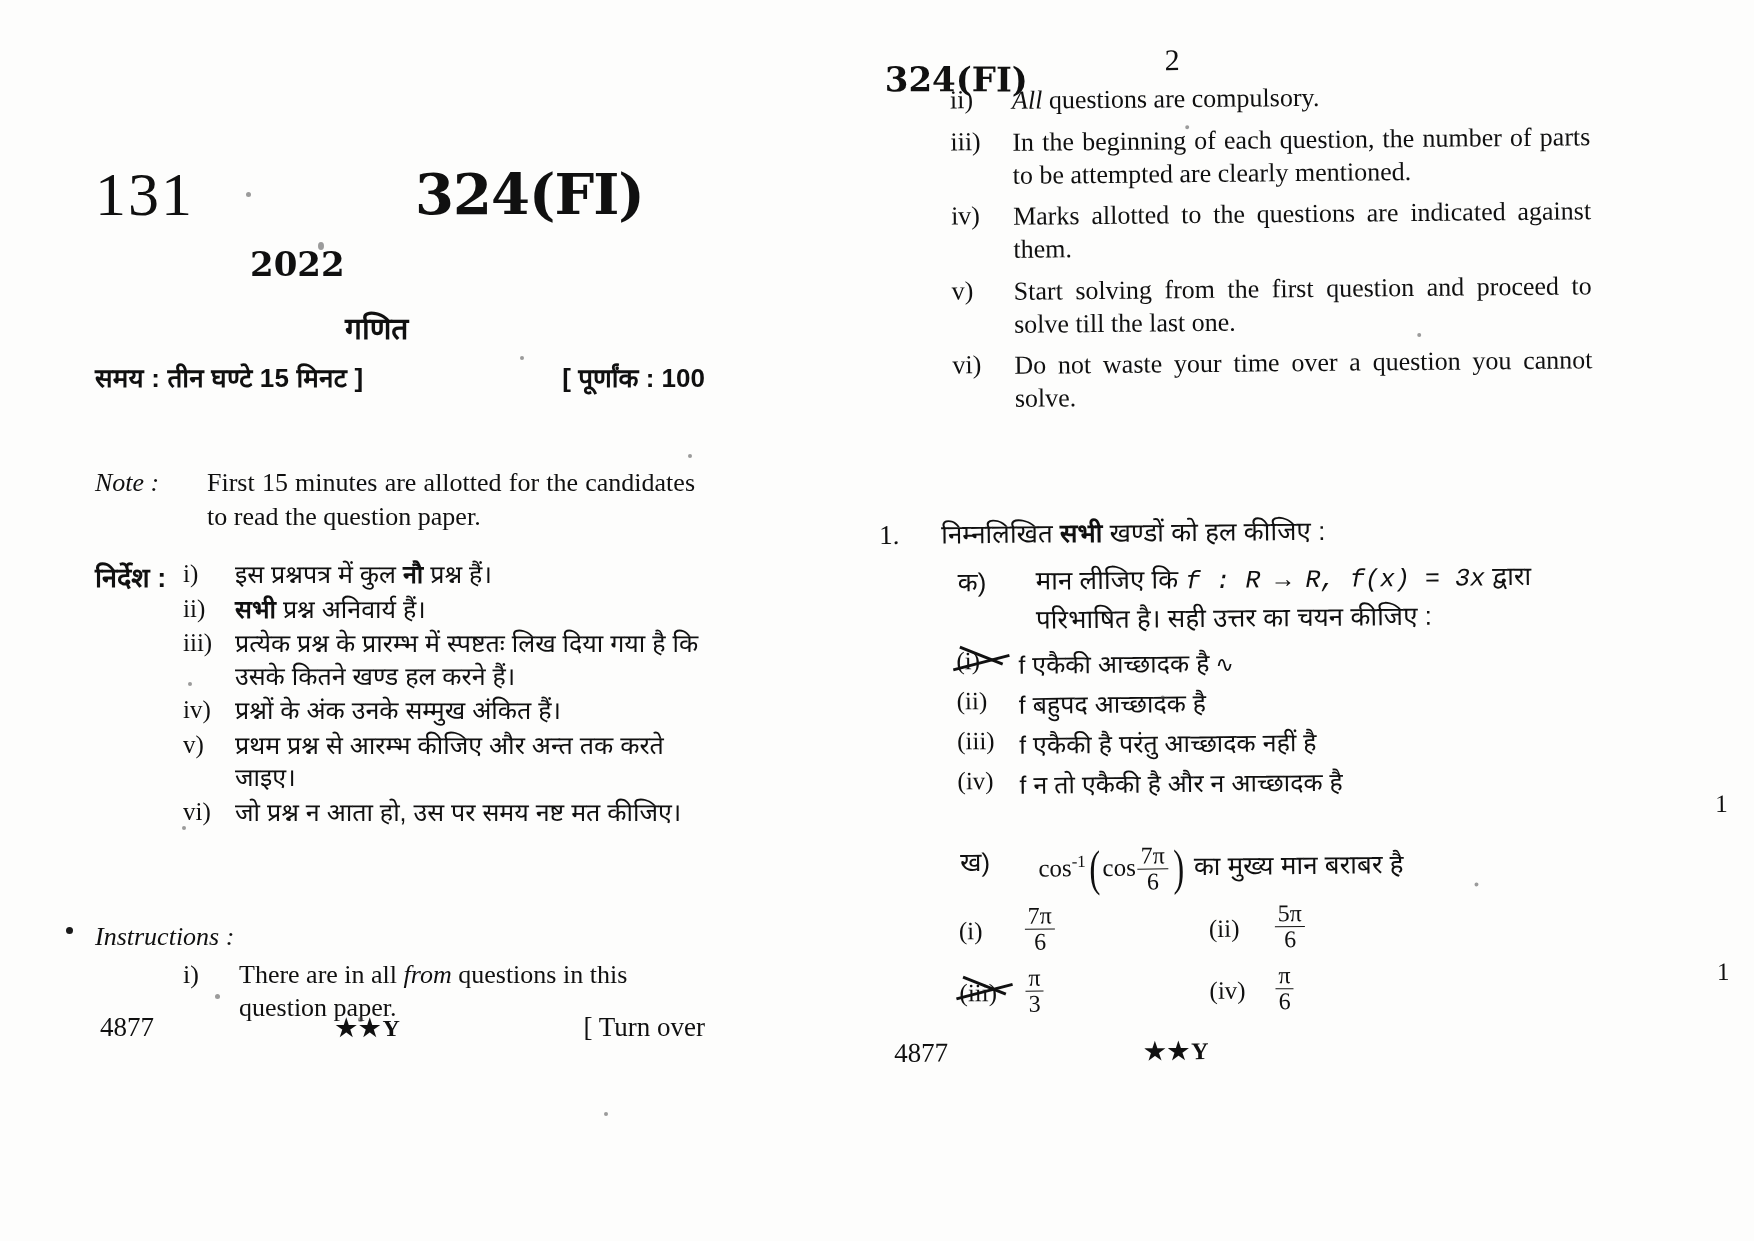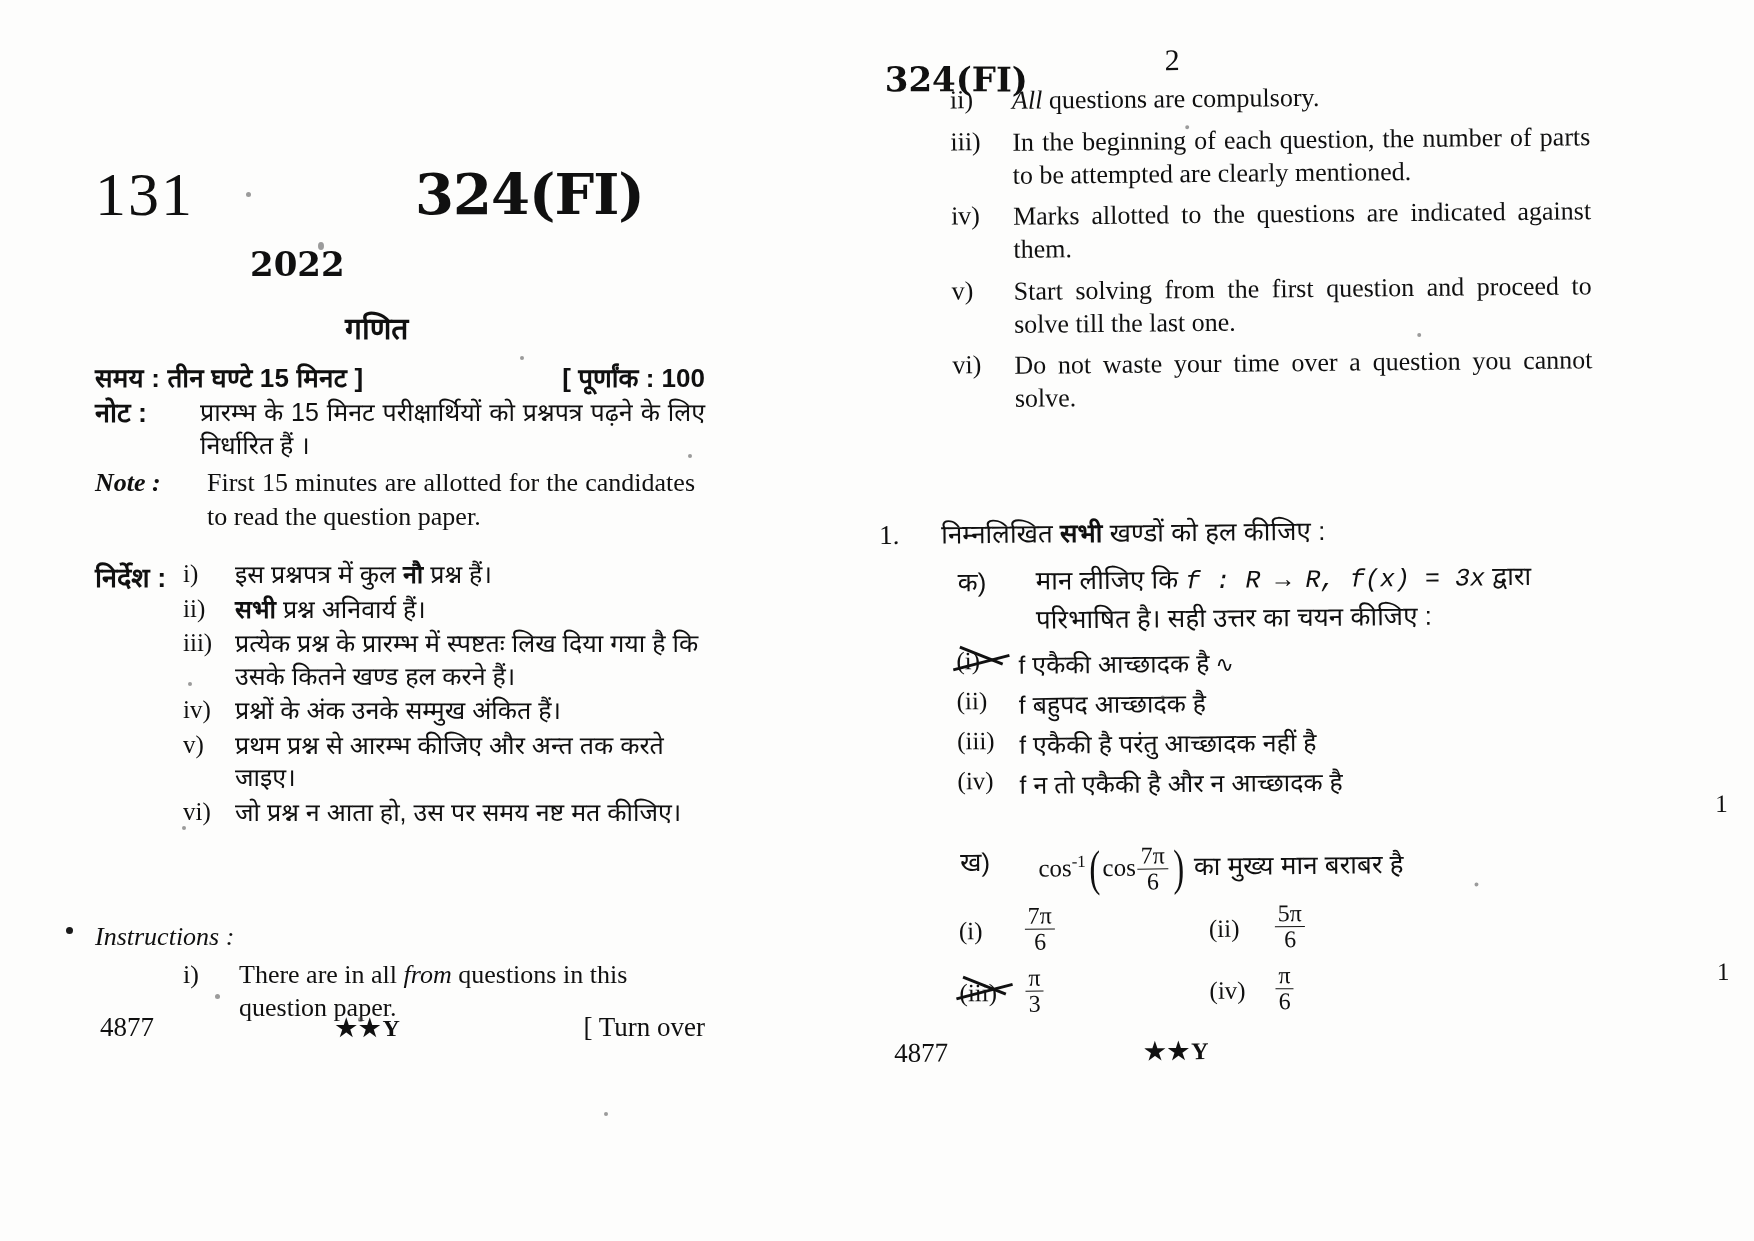--- a/index.html
+++ b/index.html
@@ -60,21 +60,21 @@
   .b{font-weight:800;}
   .it{font-style:italic;}
 
   .note-hi{left:95px;top:392px;width:610px;}
   .note-hi .row{display:flex;}
   .note-hi .k{width:105px;flex:none;}
   .note-hi .v{flex:1;text-align:justify;}
 
   .note-en{left:95px;top:462px;width:600px;}
   .note-en .row{display:flex;}
-  .note-en .k{width:112px;flex:none;font-weight:bold;}
+  .note-en .k{width:112px;flex:none;}
   .note-en .v{flex:1;text-align:justify;text-align-last:left;}
 
   .nird{left:95px;top:554px;width:615px;}
   .nird .head{position:absolute;left:0;top:3px;}
   .nird ol{margin:0;padding:0;list-style:none;}
   .nird li{display:flex;margin-bottom:2px;}
   .nird .rn{width:52px;flex:none;margin-left:88px;font-family:"Liberation Serif",serif;font-size:25px;}
   .nird .tx{flex:1;}
 
   .instr{left:95px;top:880px;width:615px;margin-top:36px;}
@@ -169,26 +169,20 @@
   </div>
 
   <div class="year">2022</div>
   <div class="subject">गणित</div>
 
   <div class="timeline">
     <span class="t-left">समय : तीन घण्टे 15 मिनट ]</span>
     <span class="t-right">[ पूर्णांक : 100</span>
   </div>
 
-  <div class="blk note-hi">
-    <div class="row">
-      <div class="k lbl-hi">नोट :</div>
-      <div class="v hi">प्रारम्भ के 15 मिनट परीक्षार्थियों को प्रश्नपत्र पढ़ने के लिए निर्धारित हैं ।</div>
-    </div>
-  </div>
 
   <div class="blk note-en">
     <div class="row">
       <div class="k lbl-en">Note :</div>
       <div class="v en">First 15 minutes are allotted for the candidates to read the question paper.</div>
     </div>
   </div>
 
   <div class="blk nird">
     <span class="head lbl-hi">निर्देश :</span>

